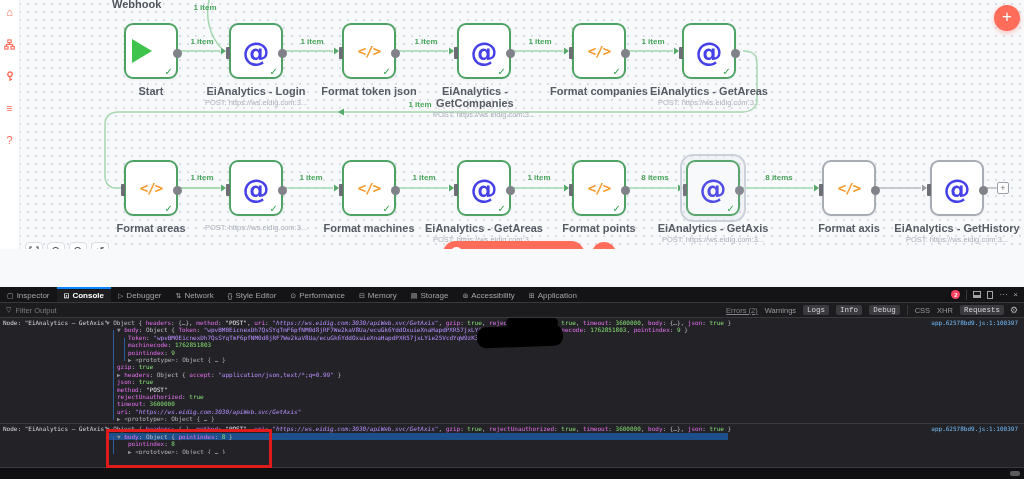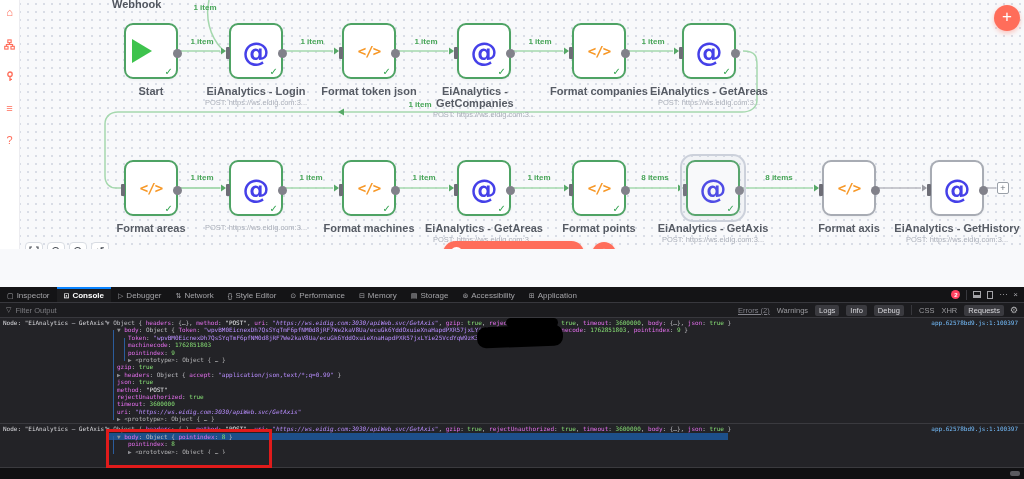--- a/index.html
+++ b/index.html
@@ -62,21 +62,21 @@
   .tbsep { width:1px; height:10px; background:#38383d; }
   .wicon { width:8px; height:7px; border:1px solid #a4a4a8; }
   .wicon.split { background:linear-gradient(#141416 55%, #a4a4a8 55%); }
   .wicon.rdm { width:6px; height:8px; }
 
   #filterbar { position:absolute; left:0; top:16px; width:100%; height:15px; background:#1c1c1f; border-bottom:1px solid #38383d;
     display:flex; align-items:center; font-size:7.5px; color:#9a9a9e; padding:0 6px; gap:4px; }
   #funnel { font-size:7px; color:#8a8a8e; }
   #filter-ph { color:#7c7c80; }
   #filters { margin-left:auto; display:flex; align-items:center; gap:7px; }
-  .fpill { background:#3a3a3f; color:#d7d7db; padding:1px 4px; border-radius:2px; }
+  .fpill { background:#3a3a3f; color:#d7d7db; padding:1px 4px; border-radius:2px;font-family:Liberation Mono, monospace; }
   .fplain { color:#9a9a9e; }
   .fdim { color:#82828a;text-decoration:underline; }
   .fsep { width:1px; height:10px; background:#38383d; }
   #gear { font-size:9px; color:#b1b1b3; margin-left:2px; }
 
   #console { position:absolute; left:0; top:31px; width:1024px; height:136px; overflow:hidden;
     font-family:"DejaVu Sans Mono","Liberation Mono",monospace; font-size:6px; line-height:7.4px; }
   .entry { position:relative; display:flex; border-bottom:1px solid #3a3a3f; padding:1px 0; }
   .elabel { flex:none; width:106px; padding-left:3px; color:#d7d7db; white-space:pre; }
   .erows { flex:1; position:relative; }

